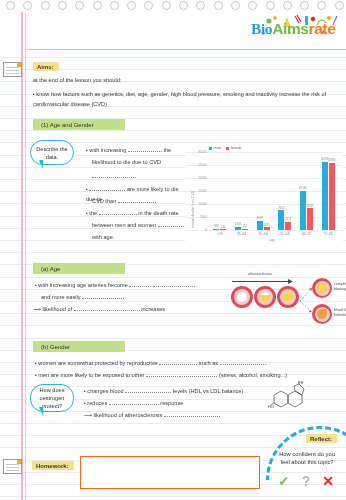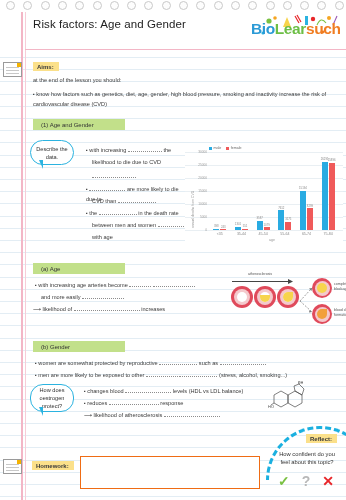--- a/index.html
+++ b/index.html
@@ -24,21 +24,21 @@
   .margin-line2 { position:absolute; top:12px; left:25px; width:1px; height:488px; background:#f7cdd8; }
   
   .title-block { position:absolute; left:33px; top:17px; }
   .title-line { font-size:11.5px; color:#222; line-height:15px; letter-spacing:.1px; }
   .logo { position:absolute; right:3px; top:13px; width:92px; height:30px; }
   .logo-text {
     position:absolute; left:0; top:8px; width:92px;
     font-size:15.5px; font-weight:bold; line-height:16px;
     letter-spacing:-.4px;
   }
-  .logo-text span:nth-child(1){color:#2b9ad6;}
+  .logo-text span:nth-child(1){color:#2b9ad6;font-family:Liberation Serif, serif;}
   .logo-text span:nth-child(2){color:#6cbe45;}
   .logo-text span:nth-child(3){color:#f07d22;}
   .logo-doodles { position:absolute; left:2px; top:0; width:90px; height:30px; }
   .hdr-sep { position:absolute; left:25px; top:49px; width:321px; height:1px; background:#f3b6c6; }
   
   .tag {
     display:inline-block; background:#fbe08a; color:#3a3a3a;
     font-size:6px; font-weight:bold; padding:1.5px 5px 1.5px 4px;
   }
   
@@ -157,39 +157,38 @@
     <div class="ring" style="left: 282.8px;"></div>
     <div class="ring" style="left: 300.1px;"></div>
     <div class="ring" style="left: 317.4px;"></div>
     <div class="ring" style="left: 334.7px;"></div>
   </div>
 
 <div class="margin-line"></div>
 <div class="margin-line2"></div>
 
 <div class="title-block">
-  <div class="title-line">Risk factors: Age and Gender</div>
 </div>
 
 <div class="logo">
   <svg class="logo-doodles" viewBox="0 0 90 30">
     <circle cx="16" cy="8" r="2.6" fill="#7ac143"></circle>
     <circle cx="22" cy="5" r="1.8" fill="#f5a623"></circle>
     <path d="M30 14 L34 4 L38 14 Z" fill="#f7d44c"></path>
     <path d="M42 3 L46 10 M44 2 L48 9" stroke="#e8262a" stroke-width="1.2" fill="none"></path>
     <rect x="52" y="3" width="3" height="9" fill="#2bb3e0"></rect>
     <circle cx="60" cy="6" r="2.2" fill="#e8262a"></circle>
     <path d="M64 12 q4-9 9-2" stroke="#7ac143" stroke-width="1.1" fill="none"></path>
     <circle cx="76" cy="5" r="2" fill="#f5a623"></circle>
     <path d="M80 12 L84 3" stroke="#9b59b6" stroke-width="1.1"></path>
     <circle cx="10" cy="20" r="1.6" fill="#2bb3e0"></circle>
     <circle cx="70" cy="19" r="1.4" fill="#f07d22"></circle>
   </svg>
   <div class="logo-text">
-    <span>Bio</span><span>Lear</span><span>such</span>
+    <span>Bio</span><span>Aims</span><span>rate</span>
   </div>
 </div>
 <div class="hdr-sep"></div>
 
 <div class="nb-icon" style="left:3px; top:62px;">
   <i style="top:4px"></i>
     <i style="top:7px"></i>
     <i style="top:10px"></i>
 </div>
 <div class="tag" style="position:absolute; left:33px; top:62px;">Aims:</div>

